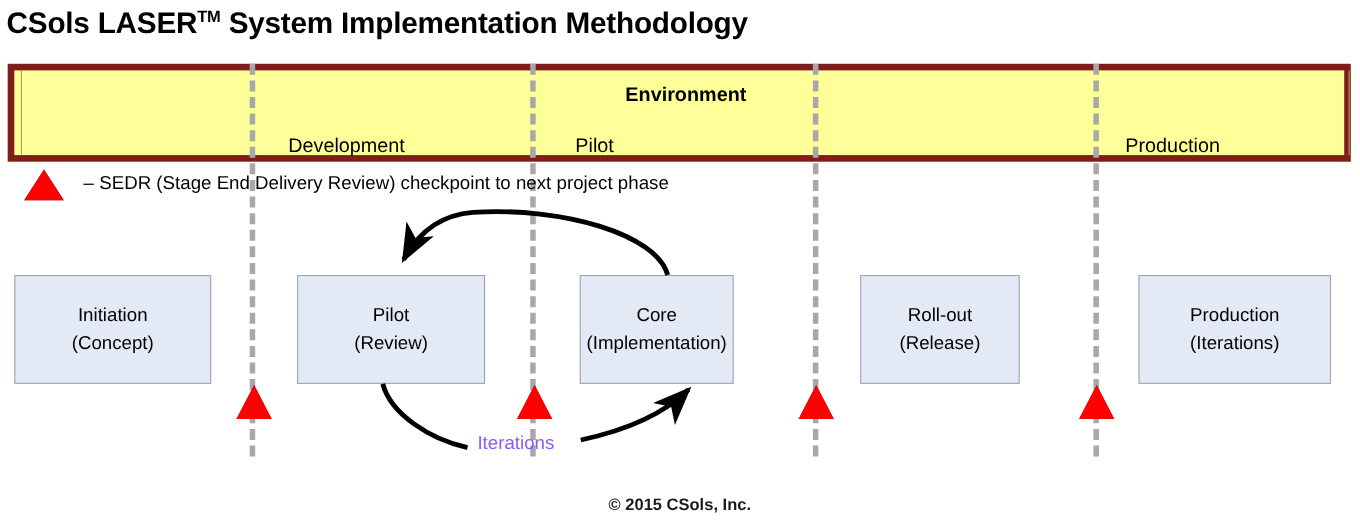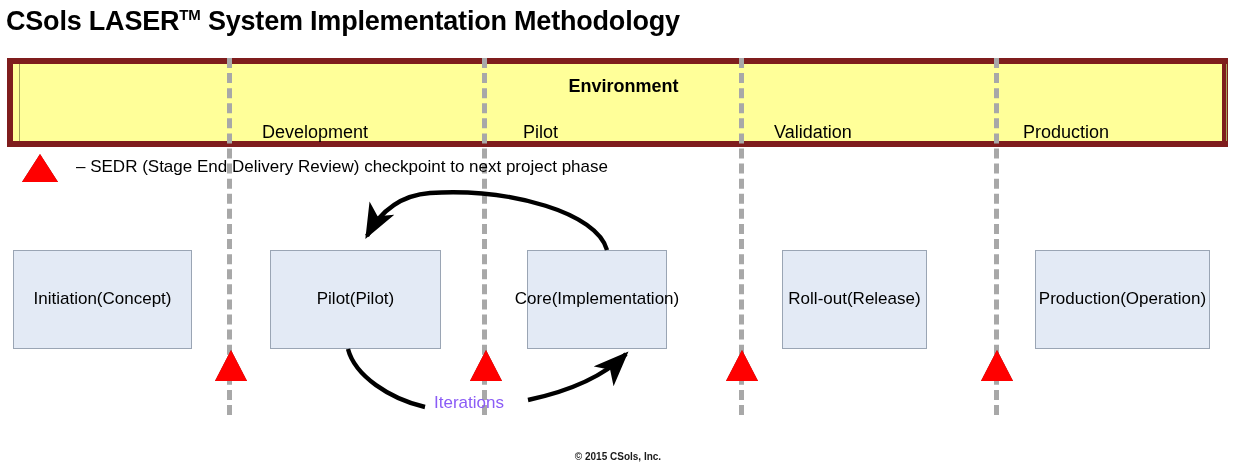--- a/index.html
+++ b/index.html
@@ -118,20 +118,21 @@
 
   
   .stage-box {
     position: absolute;
     top: 250px;
     height: 99px;
     background: #e3eaf5;
     border: 1px solid #9aa5b4;
     box-sizing: border-box;
     display: flex;
+    flex-direction: column;
     align-items: center;
     justify-content: center;
     font-size: 17px;
     color: #000000;
     line-height: 1.45;
     text-align: center;
   }
 
   
   .sedr-triangle {
@@ -163,74 +164,73 @@
     white-space: nowrap;
   }
 
   
   #footer {
     position: absolute;
     left: 0;
     top: 451px;
     width: 1236px;
     text-align: center;
-    font-size: 10px;
+    font-size: 15px;
     font-weight: bold;
     color: #1a1a1a;
   }
 </style>
 </head>
 <body>
 
 <div id="canvas">
 
   <div id="title">
     <span>CSols LASER</span><sup>TM</sup><span> System Implementation Methodology</span>
   </div>
 
   <div id="env-banner">
     <div class="env-edge-rule" id="env-edge-left"></div>
     <div class="env-edge-rule" id="env-edge-right"></div>
     <div id="env-title">Environment</div>
 
     <div class="env-phase" style="left:249px; width:200px;">Development</div>
     <div class="env-phase" style="left:510px; width:200px;">Pilot</div>
-    <div class="env-phase" style="left:761px; width:200px;">Validation</div>
     <div class="env-phase" style="left:1010px; width:200px;">Production</div>
   </div>
 
   <div class="phase-divider" style="left:227px;"></div>
   <div class="phase-divider" style="left:482px;"></div>
   <div class="phase-divider" style="left:739px;"></div>
   <div class="phase-divider" style="left:994px;"></div>
 
   <div id="legend">
     <div id="legend-triangle"></div>
     <div id="legend-text">– SEDR (Stage End Delivery Review) checkpoint to next project phase</div>
   </div>
 
   <div class="stage-box" style="left:13px; width:179px;">
     <span>Initiation</span>
     <span>(Concept)</span>
   </div>
   <div class="stage-box" style="left:270px; width:171px;text-align:right;">
     <span>Pilot</span>
-    <span>(Pilot)</span>
+    <span>(Review)</span>
   </div>
   <div class="stage-box" style="left:527px; width:140px;">
     <span>Core</span>
     <span>(Implementation)</span>
   </div>
   <div class="stage-box" style="left:782px; width:145px;">
     <span>Roll-out</span>
     <span>(Release)</span>
   </div>
   <div class="stage-box" style="left:1035px; width:175px;">
     <span>Production</span>
-    <span>(Operation)</span>
+    <span>(Iterations)</span>
   </div>
 
   <div class="sedr-triangle" style="left:215px;"></div>
   <div class="sedr-triangle" style="left:470px;"></div>
   <div class="sedr-triangle" style="left:726px;"></div>
   <div class="sedr-triangle" style="left:981px;"></div>
 
   <svg id="arrows" viewBox="0 0 1236 473">
     <defs>
       <marker id="arrowhead" markerWidth="9" markerHeight="9" refX="7.2" refY="3.2" orient="auto" markerUnits="strokeWidth">

